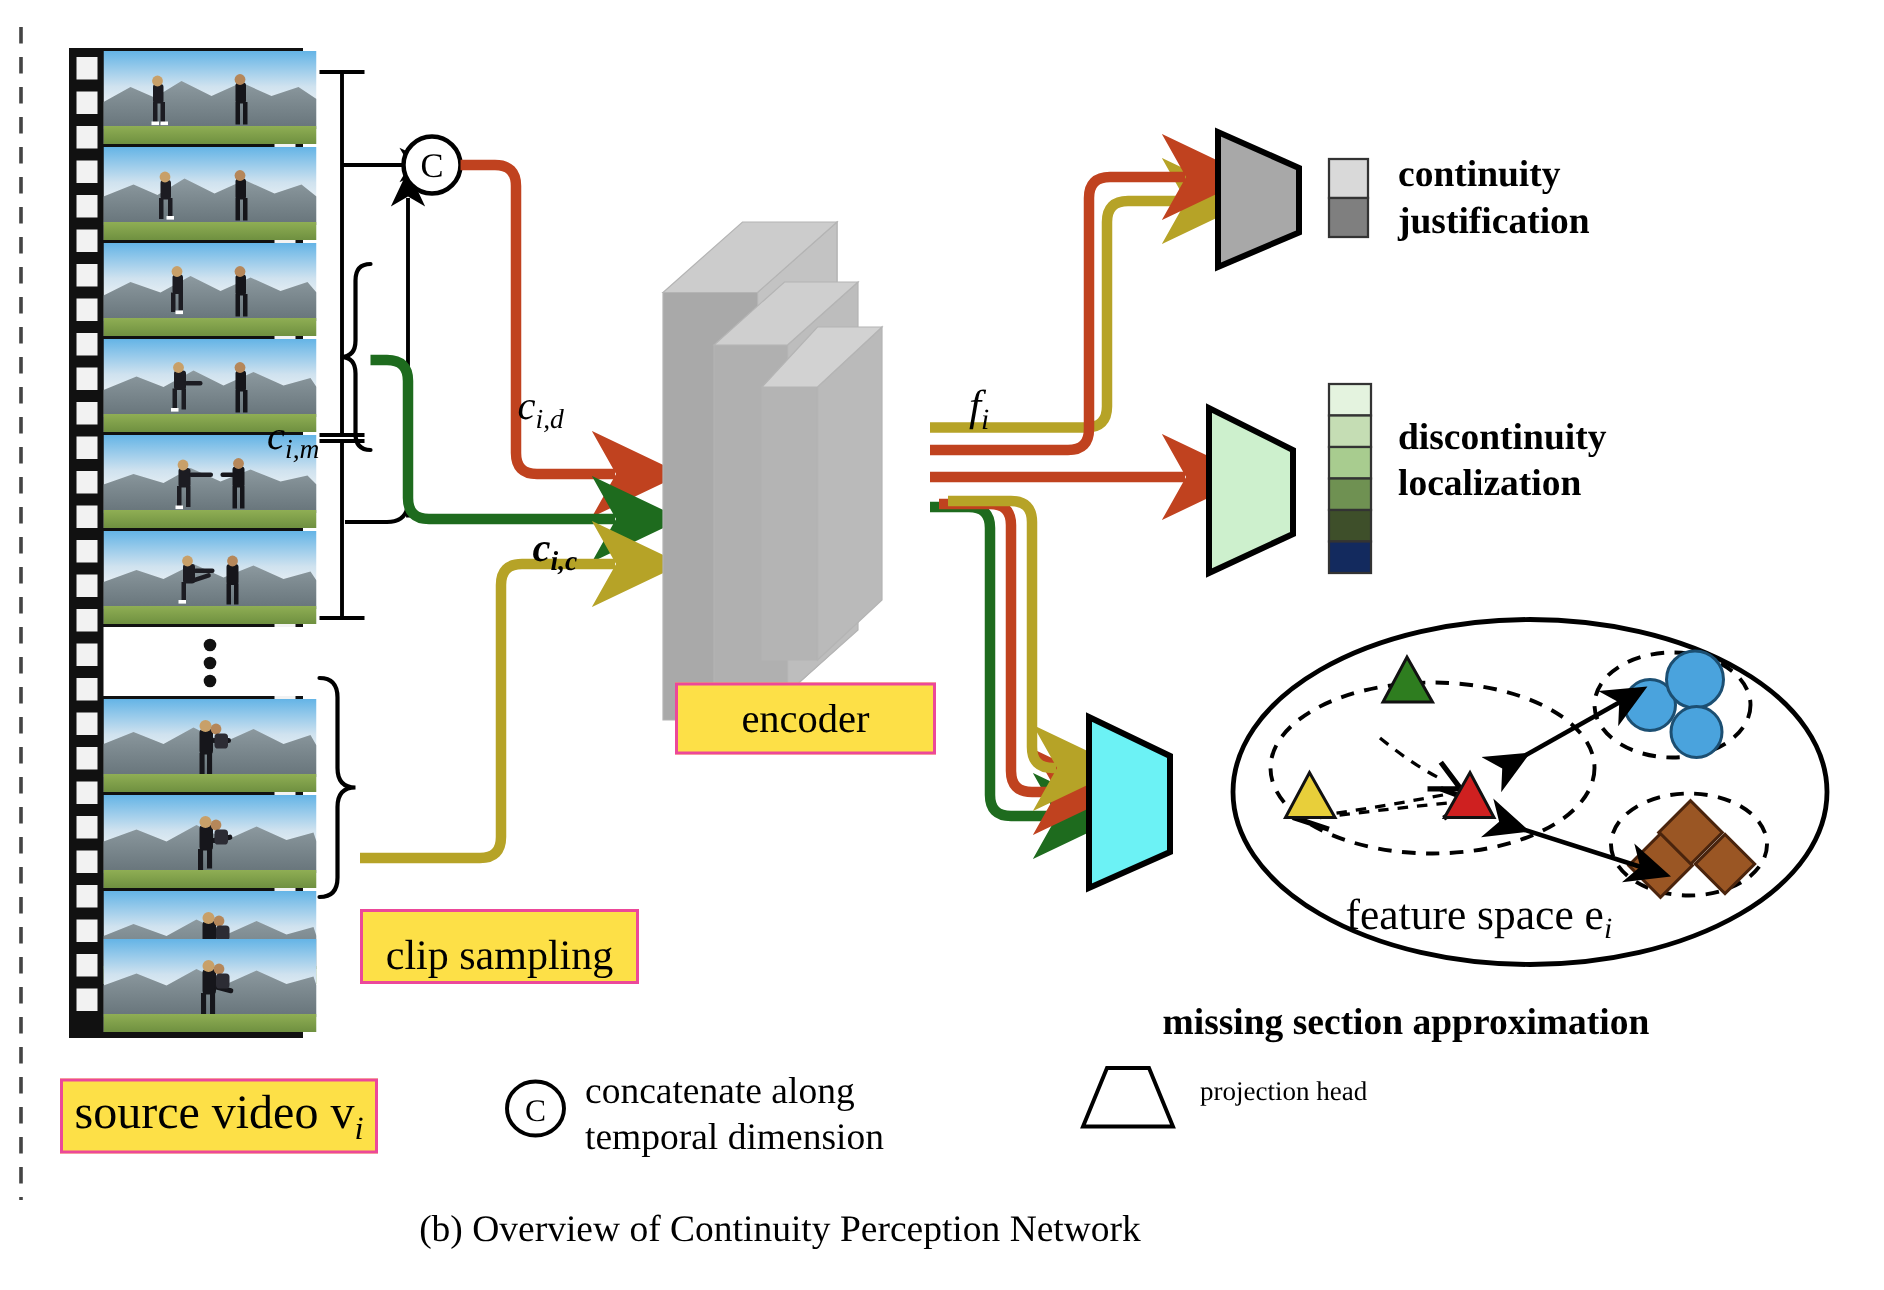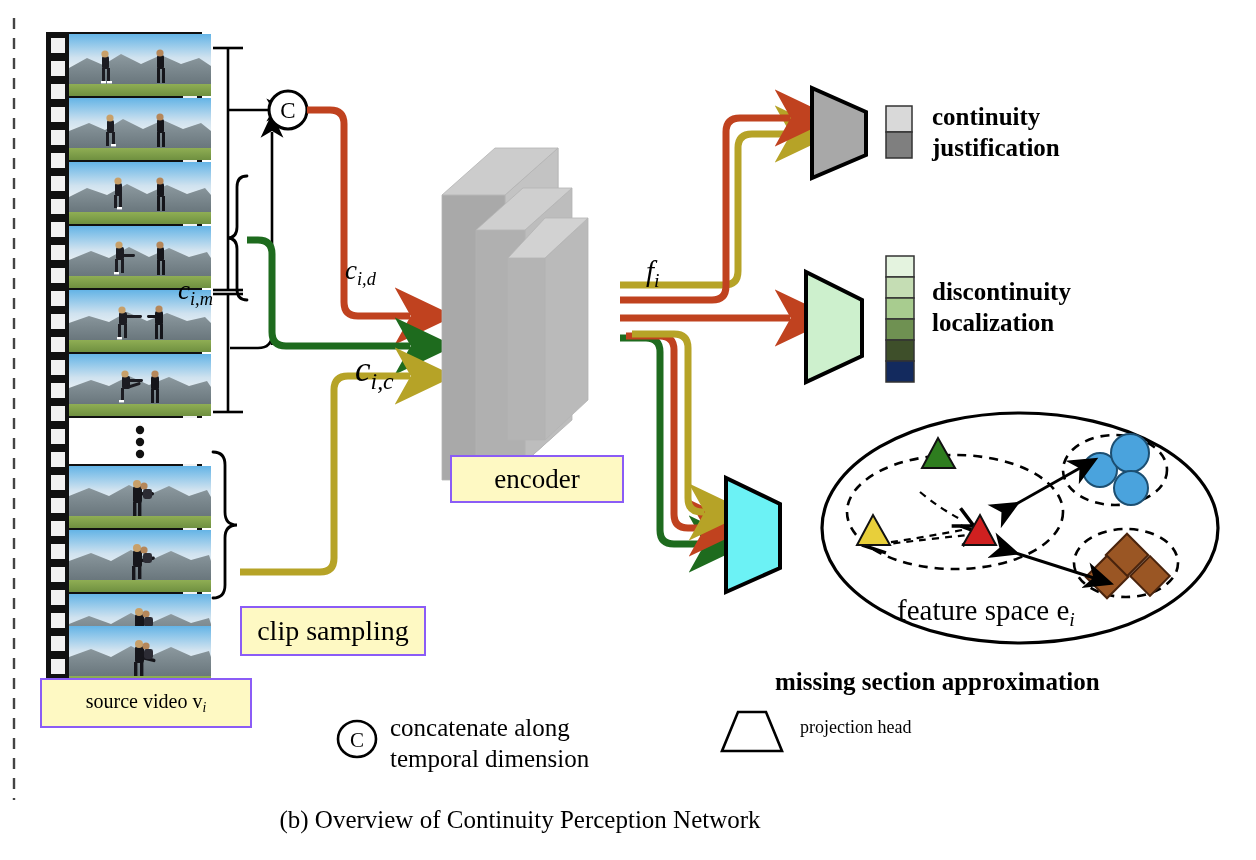--- a/index.html
+++ b/index.html
@@ -5,21 +5,21 @@
   html,body{margin:0;padding:0;background:#ffffff;}
   body{width:1256px;height:860px;position:relative;overflow:hidden;
        font-family:"Liberation Serif", serif;color:#000;}
   #stage{position:absolute;left:0;top:0;width:1256px;height:860px;}
   svg#scene{position:absolute;left:0;top:0;width:1256px;height:860px;}
 
   .lbl{position:absolute;white-space:nowrap;}
   .bold{font-weight:bold;}
 
   .boxlbl{
-    position:absolute;border:2px solid #8b5cf6;background:#fef9c3;
+    position:absolute;border:2px solid #ec4899;background:#fde047;
     display:flex;align-items:center;justify-content:center;
     font-family:"Liberation Serif", serif;
   }
 
   .caption{
     position:absolute;left:0;width:1040px;text-align:center;
     font-family:"Liberation Serif", serif;font-size:25px;
   }
   .mathvar{font-style:italic;font-family:"Liberation Serif",serif;}
   .sub{font-size:0.68em;vertical-align:-0.32em;font-style:italic;margin-top:36px;}
@@ -492,21 +492,21 @@
     <text x="357" y="747" text-anchor="middle" font-family="Liberation Serif, serif" font-size="21" fill="#000">C</text>
   </g>
 </svg>
 
 <div class="lbl" style="left:345px;top:255px;font-size:27px;">
   <span class="mathvar">c</span><span class="sub">i,d</span>
 </div>
 <div class="lbl" style="left:178px;top:275px;font-size:27px;">
   <span class="mathvar">c</span><span class="sub">i,m</span>
 </div>
-<div class="lbl" style="left:355px;top:350px;font-size:35px;">
+<div class="lbl" style="left:355px;top:350px;font-size:27px;font-weight:bold;">
   <span class="mathvar">c</span><span class="sub">i,c</span>
 </div>
 
 <div class="boxlbl" style="left:450px;top:455px;width:170px;height:44px;font-size:27px;">
   <span>encoder</span>
 </div>
 
 <div class="lbl" style="left:646px;top:255px;font-size:29px;">
   <span class="mathvar">f</span><span class="sub">i</span>
 </div>
@@ -520,25 +520,25 @@
   <div>continuity</div>
   <div>justification</div>
 </div>
 
 <div class="lbl" style="left:897px;top:594px;font-size:29px;">
   <span>feature space e</span><span class="sub">i</span>
 </div>
 
 <div class="lbl bold" style="left:727px;top:668px;font-size:25px;margin-left:48px;">missing section approximation</div>
 
-<div class="boxlbl" style="left:240px;top:606px;width:182px;height:46px;font-size:28px;">
+<div class="boxlbl" style="left:240px;top:606px;width:182px;height:46px;font-size:28px;align-items:flex-end;">
   <span>clip sampling</span>
 </div>
 
-<div class="boxlbl" style="left:40px;top:678px;width:208px;height:46px;font-size:20px;">
+<div class="boxlbl" style="left:40px;top:719px;width:208px;height:46px;font-size:32px;">
   <span>
     <span>source video v</span><span class="sub">i</span>
   </span>
 </div>
 
 <div class="lbl" style="left:390px;top:712px;font-size:25px;line-height:1.25;">
   <div>concatenate along</div>
   <div>temporal dimension</div>
 </div>
 

